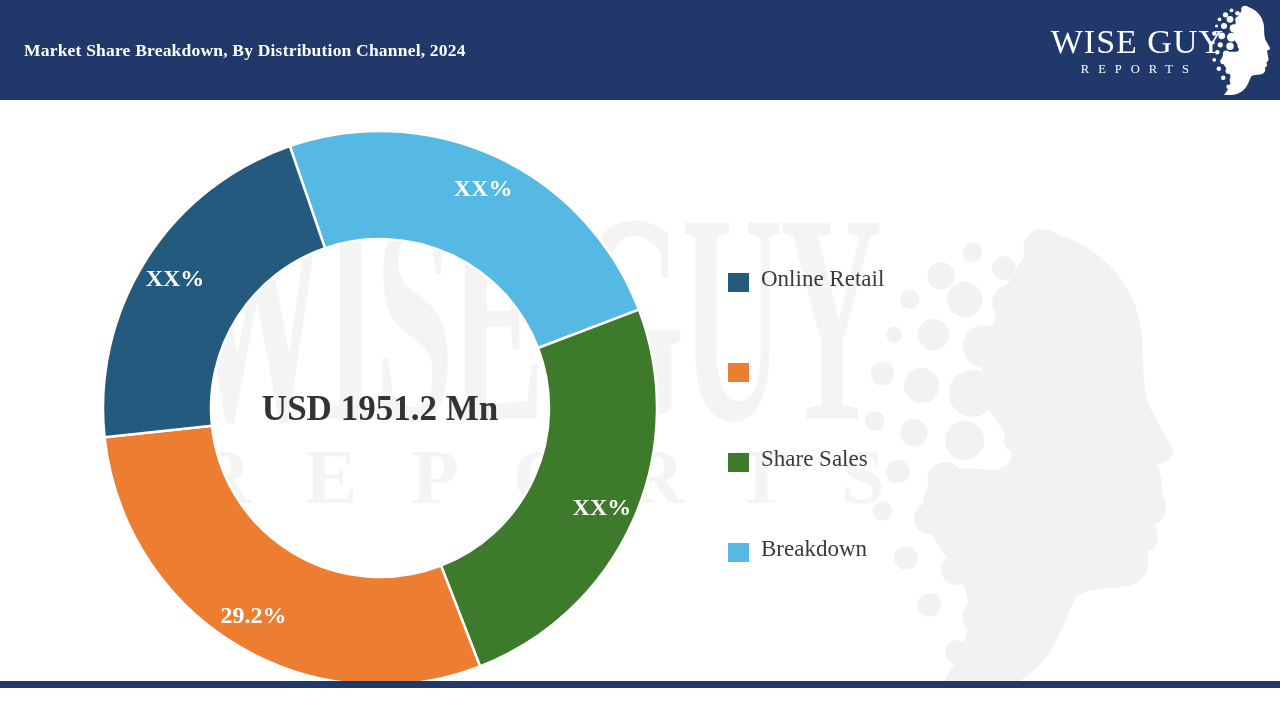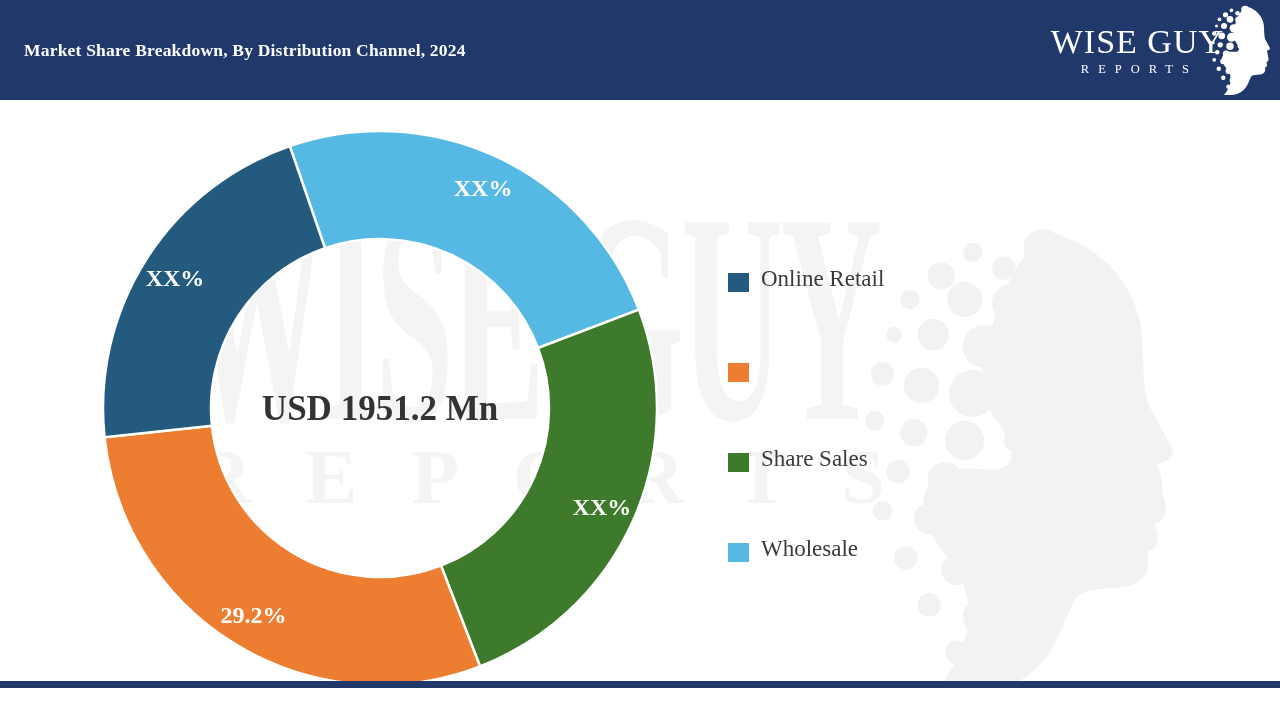--- a/index.html
+++ b/index.html
@@ -170,18 +170,18 @@
       </div>
       <div class="legend-item">
         <div class="legend-swatch" style="background: rgb(237, 125, 49);"></div>
       </div>
       <div class="legend-item">
         <div class="legend-swatch" style="background: rgb(62, 122, 43);"></div>
         <span class="legend-label">Share Sales</span>
       </div>
       <div class="legend-item">
         <div class="legend-swatch" style="background: rgb(86, 185, 228);"></div>
-        <span class="legend-label">Wholesale</span>
+        <span class="legend-label">Breakdown</span>
       </div>
     </div>
 
   <div class="footer"></div>
 </div>
 
 </body></html>

